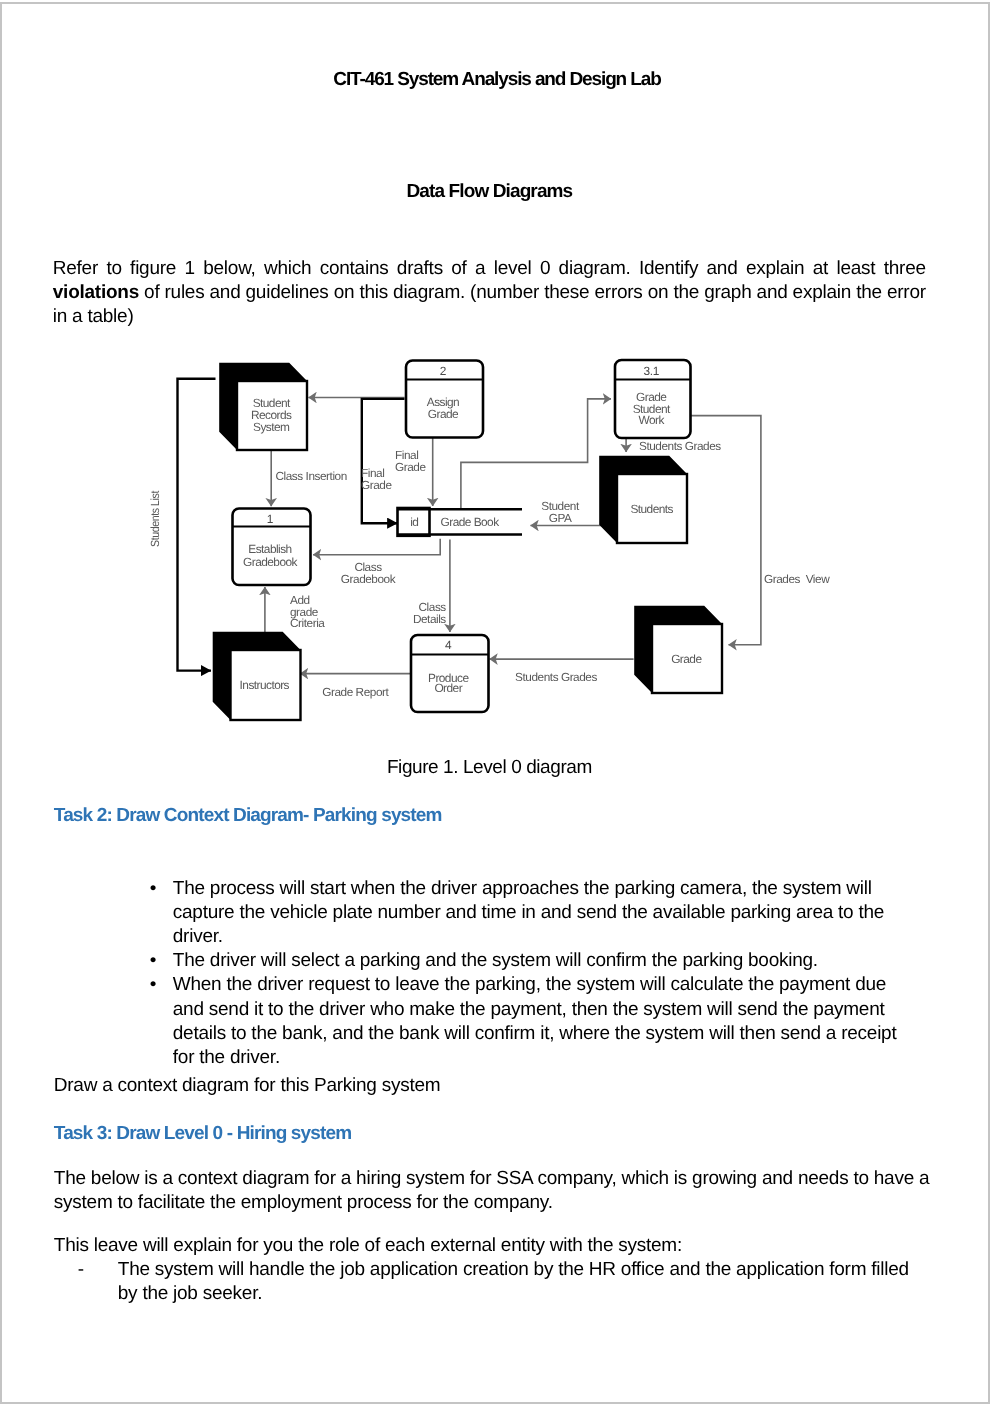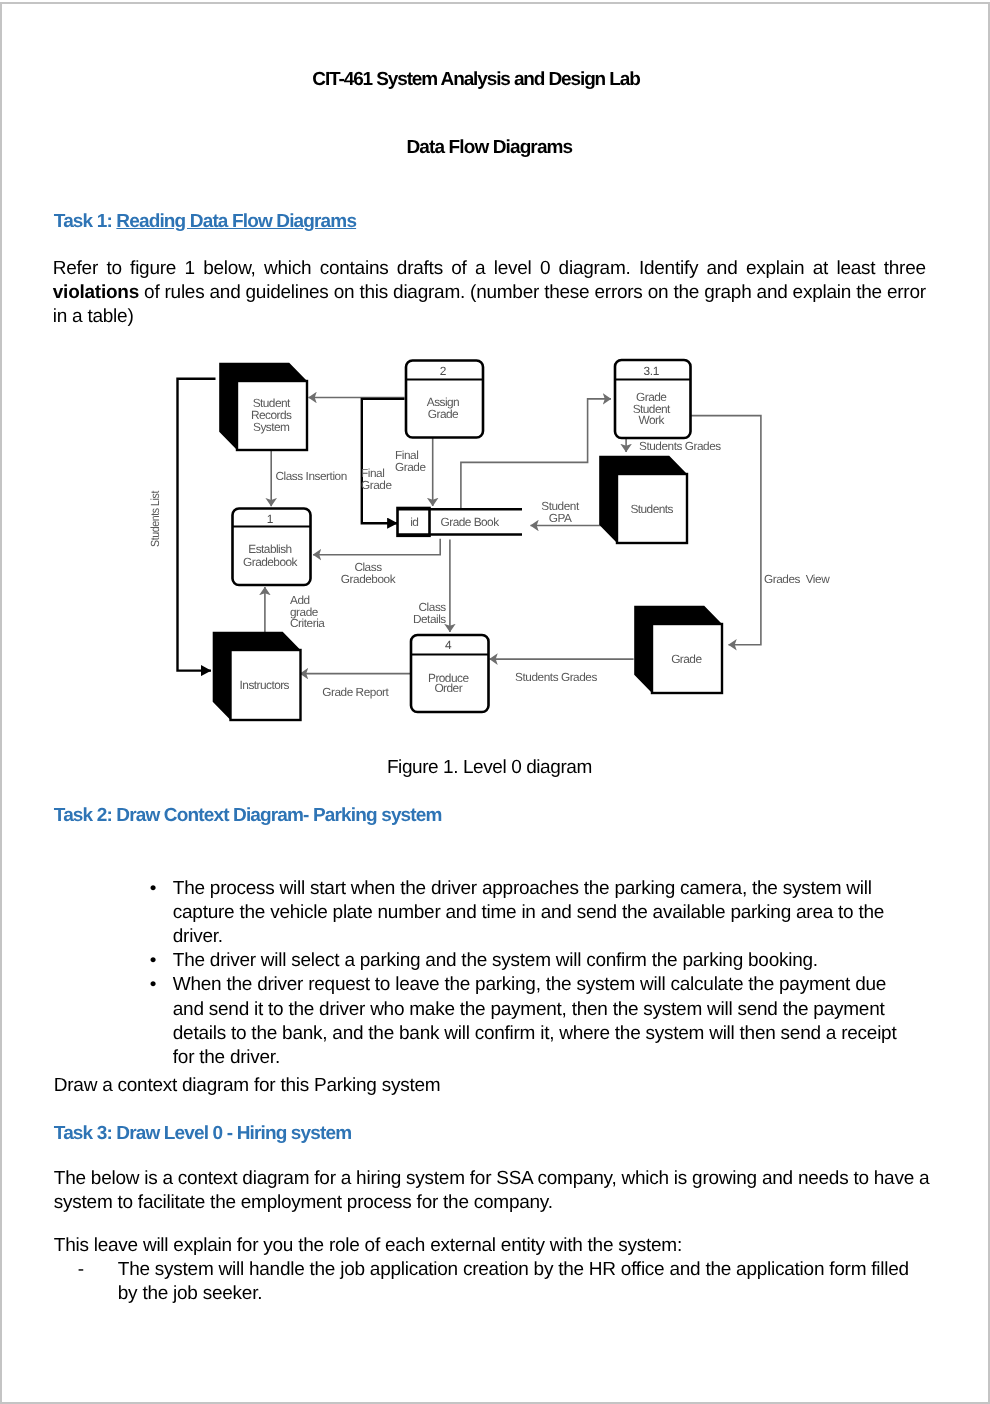--- a/index.html
+++ b/index.html
@@ -8,41 +8,38 @@
        font-family:"Liberation Sans",sans-serif;color:#000;
        -webkit-font-smoothing:antialiased;text-rendering:geometricPrecision;}
   .page{position:absolute;left:0px;top:2px;width:990px;height:1402px;
         background:#fff;border:2px solid #c4c4c4;border-top-width:2px;box-sizing:border-box;
         transform:translateZ(0);}
   .t{position:absolute;font-size:19px;letter-spacing:-0.25px;line-height:24.2px;transform:translateZ(0);}
   .ctr{text-align:center;}
   .bold{font-weight:bold;}
   .hdr1{letter-spacing:-1.12px;}
   .hdr2{letter-spacing:-1.05px;}
-  .hdr3{letter-spacing:-0.88px;}
+  .hdr3{letter-spacing:-0.88px;margin-top:44px;}
   .cap{letter-spacing:-0.42px;}
   .blue{color:#2E74B5;font-weight:bold;letter-spacing:-0.85px;}
   .ul{text-decoration:underline;}
   .just{text-align:justify;text-justify:inter-word;}
   .bul{position:absolute;font-size:19px;line-height:24.2px;transform:translateZ(0);}
   .dlab{font-family:"Liberation Sans",sans-serif;font-size:11.9px;letter-spacing:-0.55px;fill:#585858;}
   .dnum{font-family:"Liberation Sans",sans-serif;font-size:11.9px;letter-spacing:-0.3px;fill:#4a4a4a;}
   .flab{font-family:"Liberation Sans",sans-serif;font-size:11.8px;letter-spacing:-0.45px;fill:#585858;}
 </style>
 </head>
 <body>
 
 <div class="page">
 
-  <div class="t ctr bold hdr1" style="left:34px;top:64px;width:880px;">CIT-461 System Analysis and Design Lab</div>
+  <div class="t ctr bold hdr1" style="left:55px;top:64px;width:880px;">CIT-461 System Analysis and Design Lab</div>
   <div class="t ctr bold hdr3" style="left:47.4px;top:131.7px;width:880px;">Data Flow Diagrams</div>
 
-  <div class="t" style="left:51.8px;top:206px;width:880px;">
-    <span class="blue">Task 1: </span><span class="blue ul">Reading Data Flow Diagrams</span>
-  </div>
 
   <div class="t just" style="left:50.8px;top:252.5px;width:873px;">
     <span>Refer to figure 1 below, which contains drafts of a level 0 diagram. Identify and explain at least three </span><span class="bold">violations</span><span> of rules and guidelines on this diagram. (number these errors on the graph and explain the error in a table)</span>
   </div>
 
   <svg id="figure-area" style="position:absolute;left:-8px;top:-9px;width:990px;height:1404px;pointer-events:none;overflow:visible;" viewBox="0 0 990 1404" xmlns="http://www.w3.org/2000/svg">
     <defs>
       <marker id="ahg" viewBox="0 0 10 13.6" refX="9.7" refY="6.8" markerUnits="userSpaceOnUse" markerWidth="8.5" markerHeight="11.6" orient="auto" preserveAspectRatio="none">
         <path d="M 0 0 L 10 6.8 L 0 13.6 L 2.4 6.8 Z" fill="#6e6e6e"></path>
       </marker>

